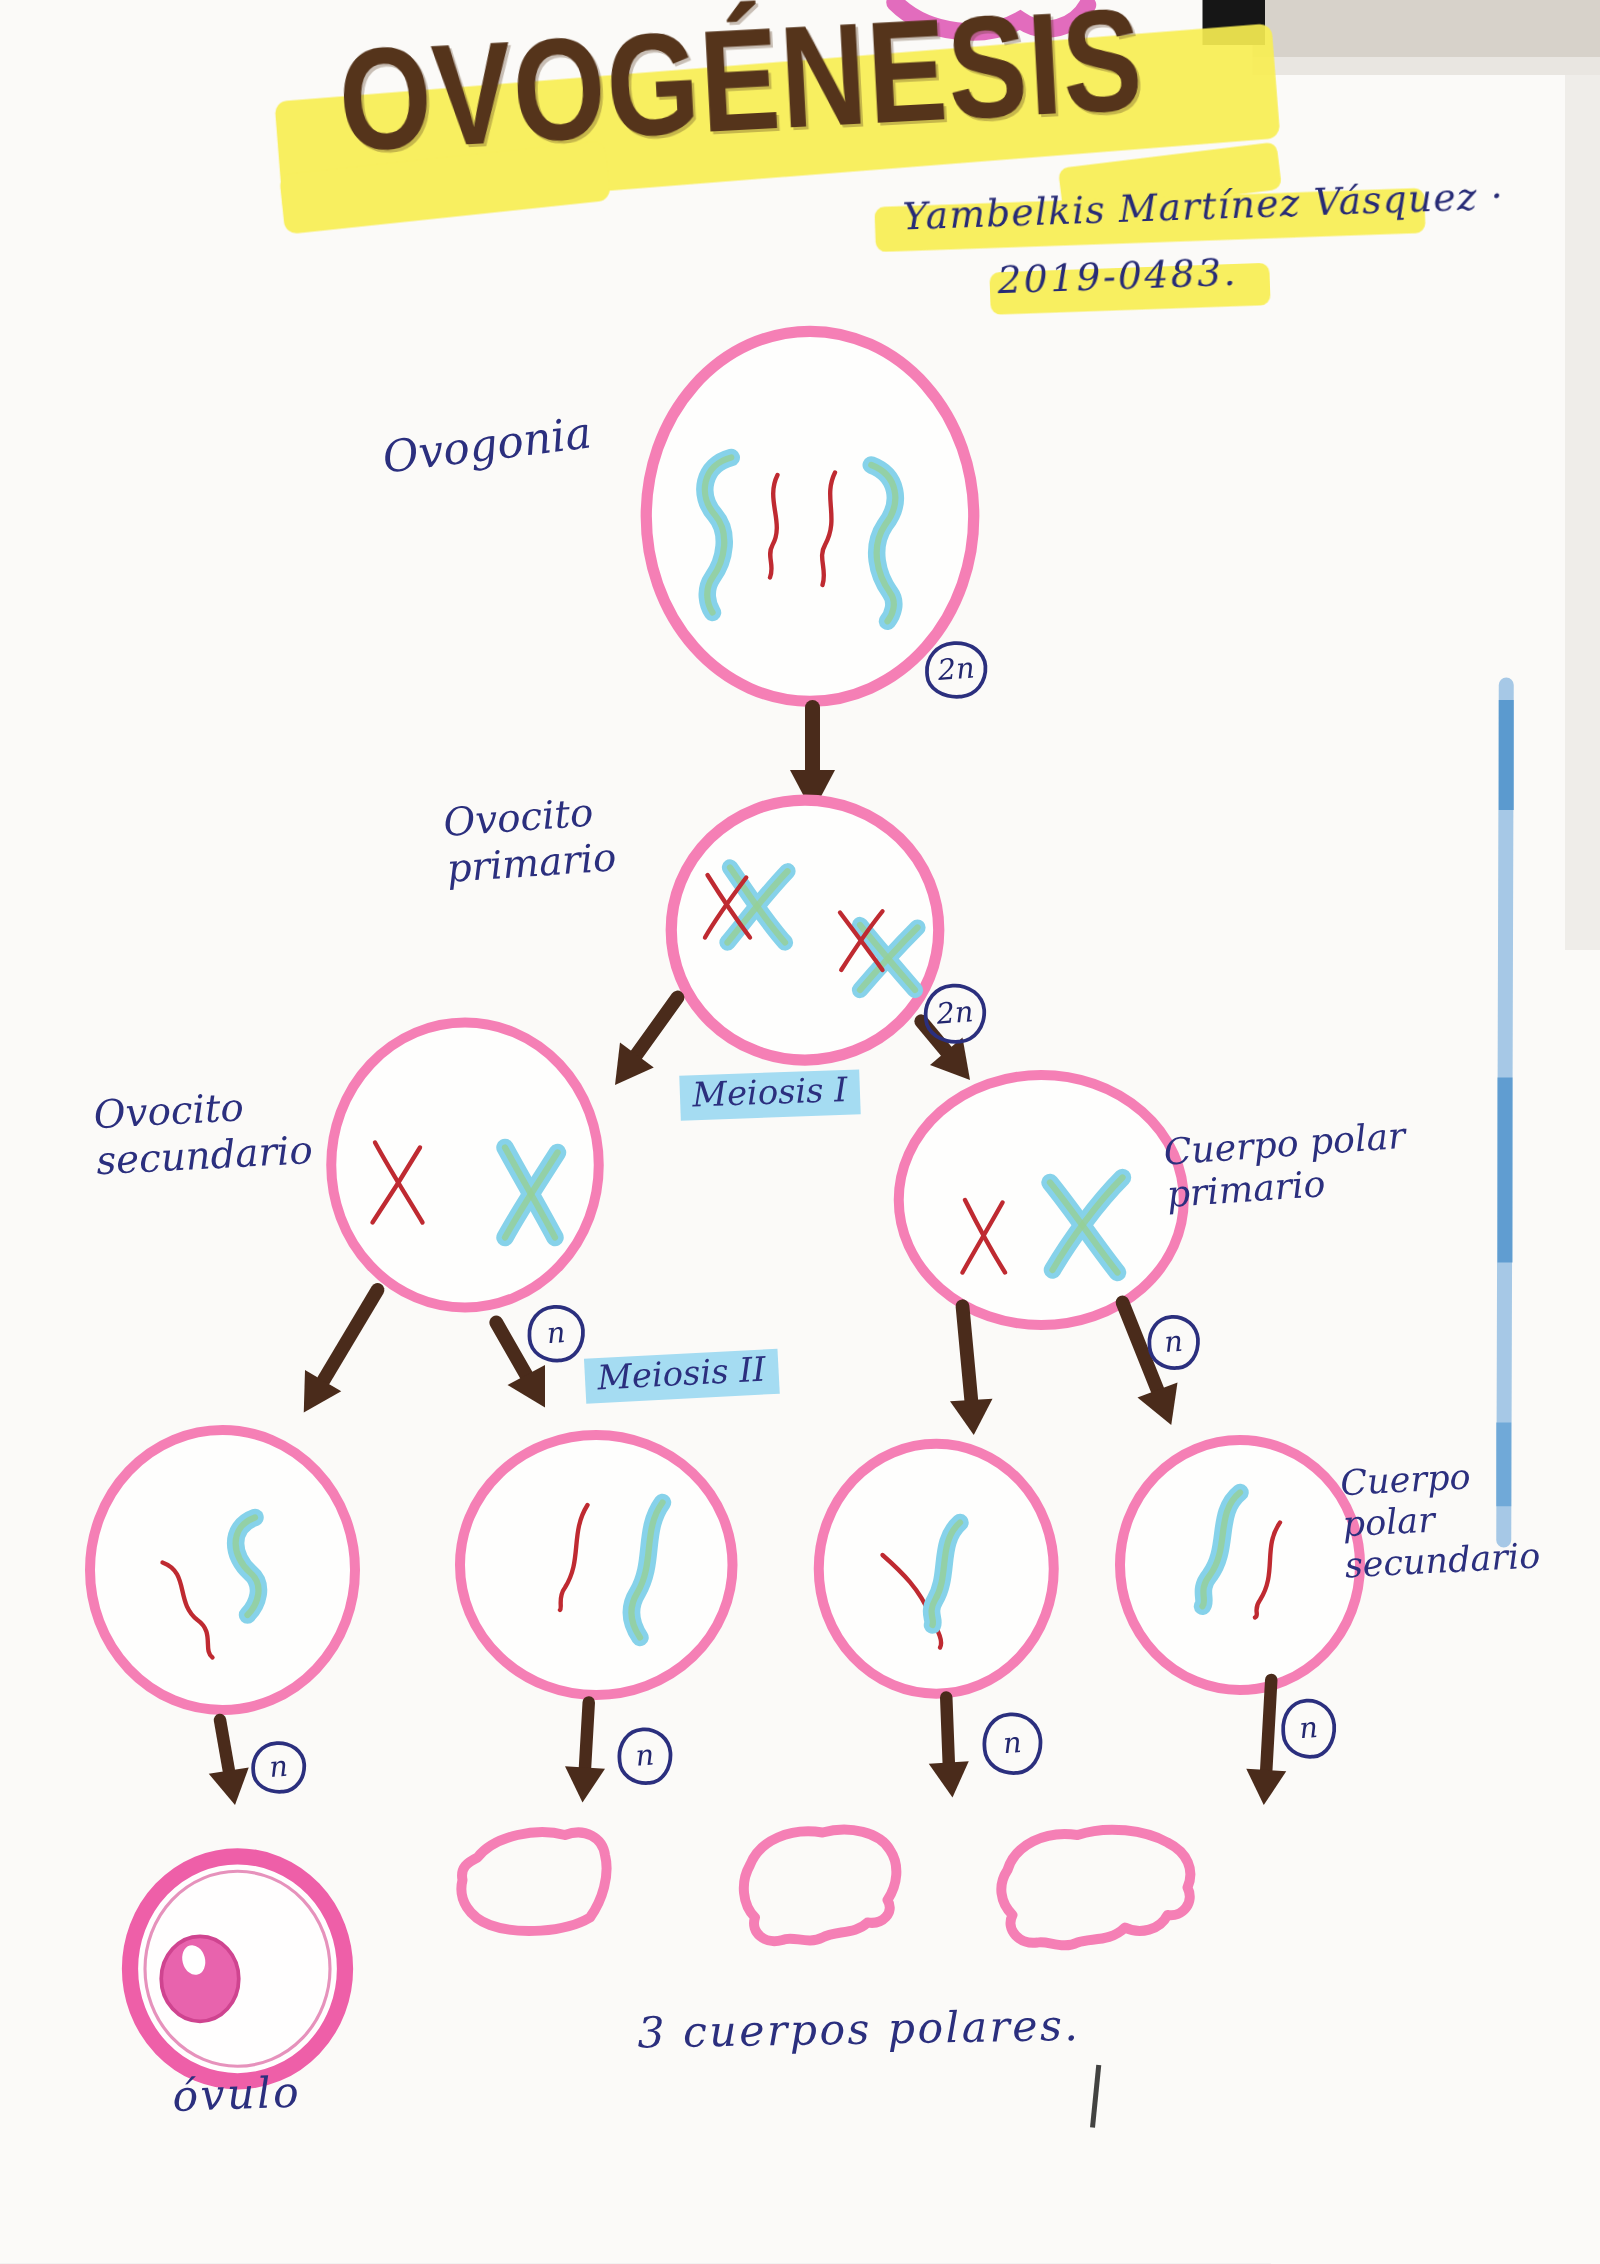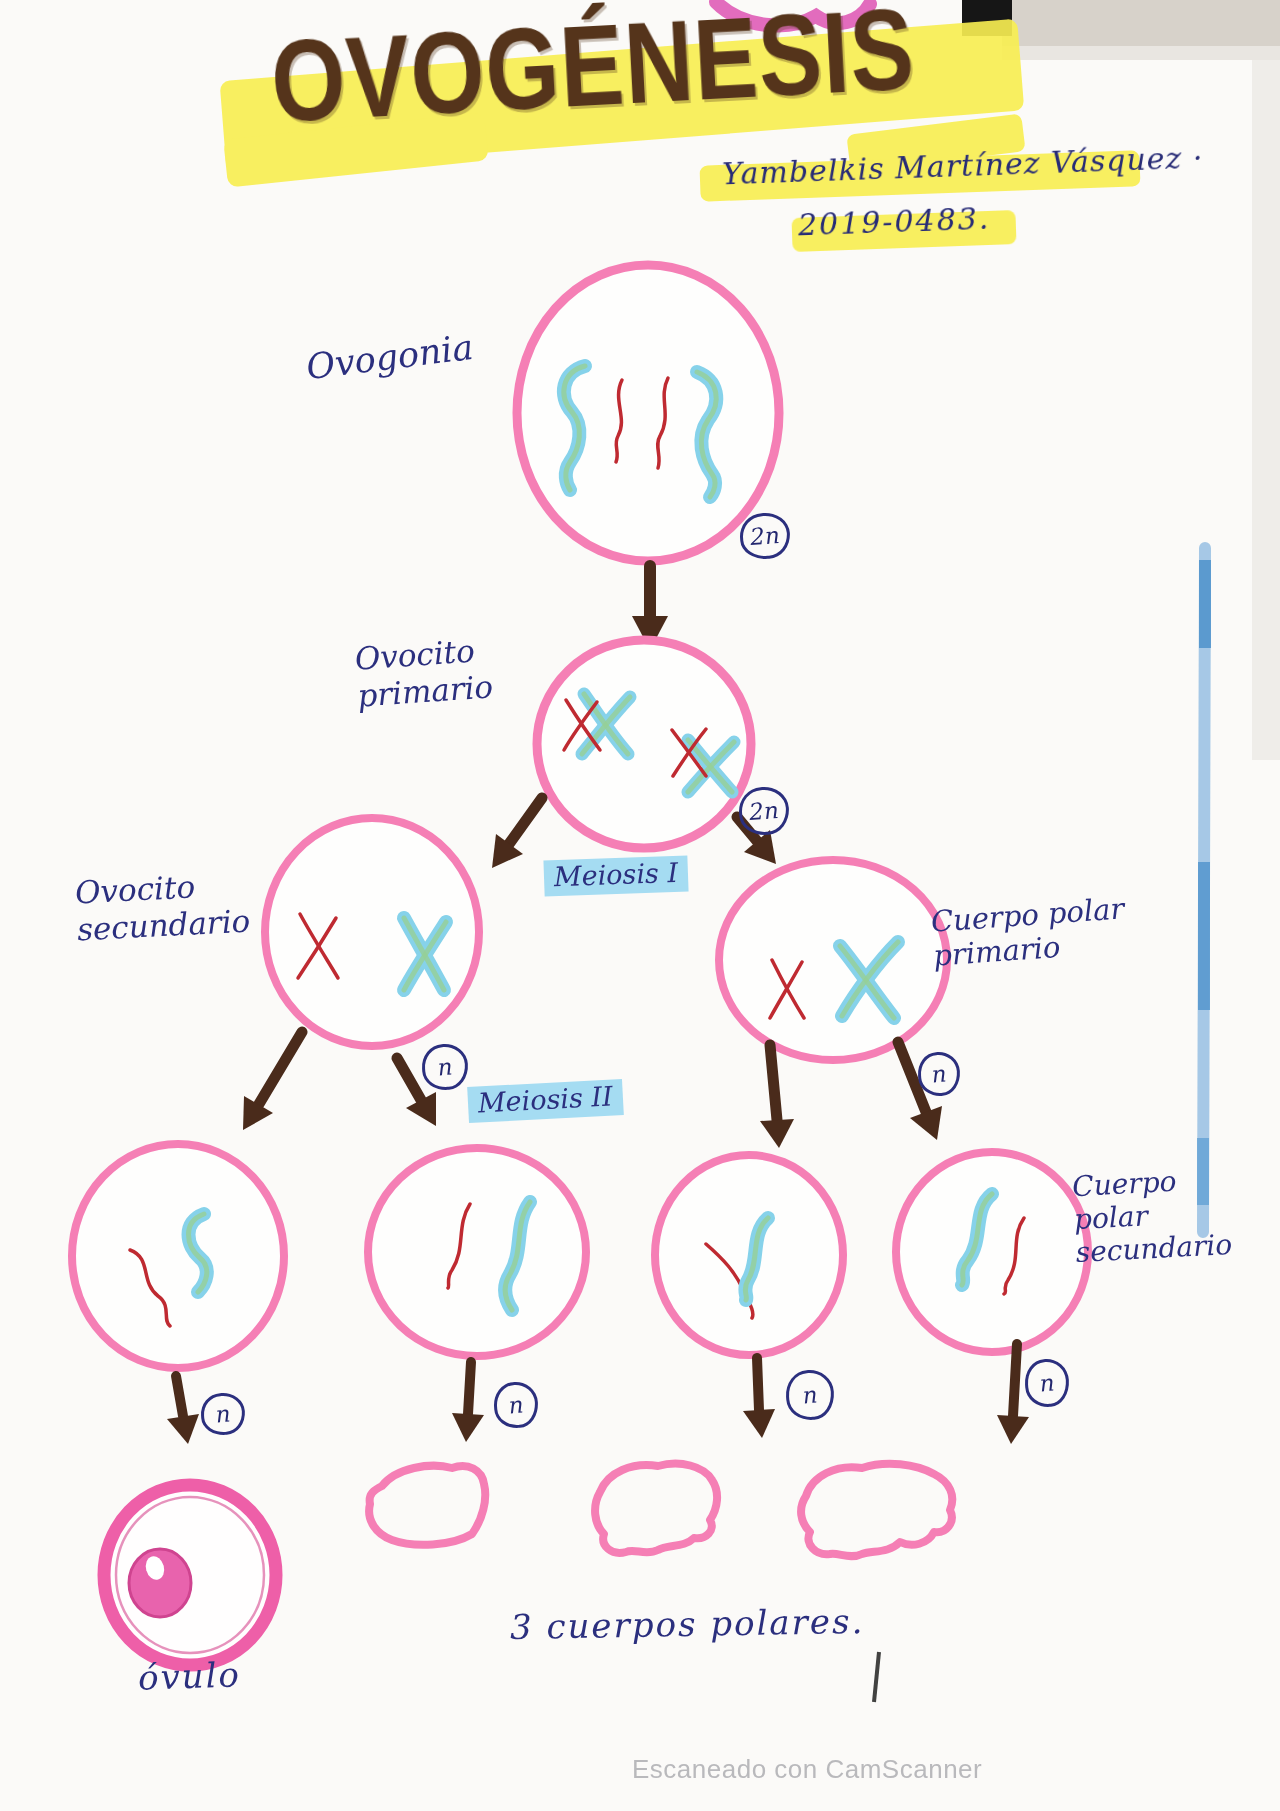--- a/index.html
+++ b/index.html
@@ -224,14 +224,13 @@
 
   <div class="badge" style="left:740px;top:513px;width:44px;height:40px;">2n</div>
   <div class="badge" style="left:739px;top:787px;width:44px;height:42px;">2n</div>
   <div class="badge" style="left:422px;top:1044px;width:40px;height:40px;">n</div>
   <div class="badge" style="left:918px;top:1052px;width:36px;height:38px;">n</div>
   <div class="badge" style="left:201px;top:1393px;width:38px;height:36px;">n</div>
   <div class="badge" style="left:494px;top:1382px;width:38px;height:40px;">n</div>
   <div class="badge" style="left:786px;top:1370px;width:42px;height:44px;">n</div>
   <div class="badge" style="left:1025px;top:1359px;width:38px;height:42px;">n</div>
 
-  <div class="watermark">Escaneado con CamScanner</div>
 </div>
 
 </body></html>

